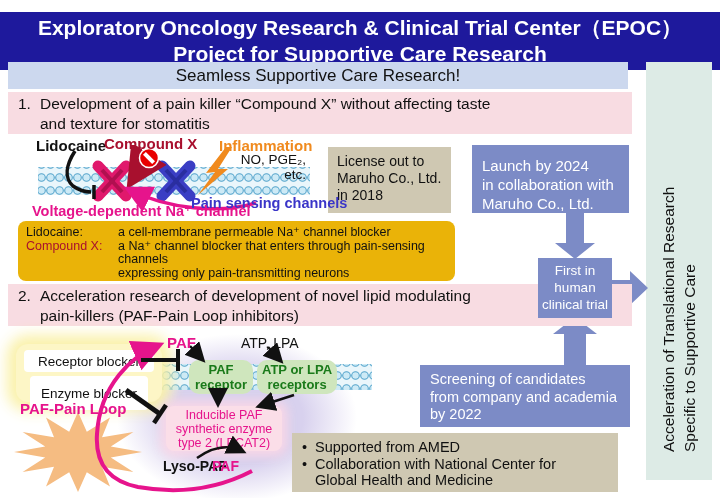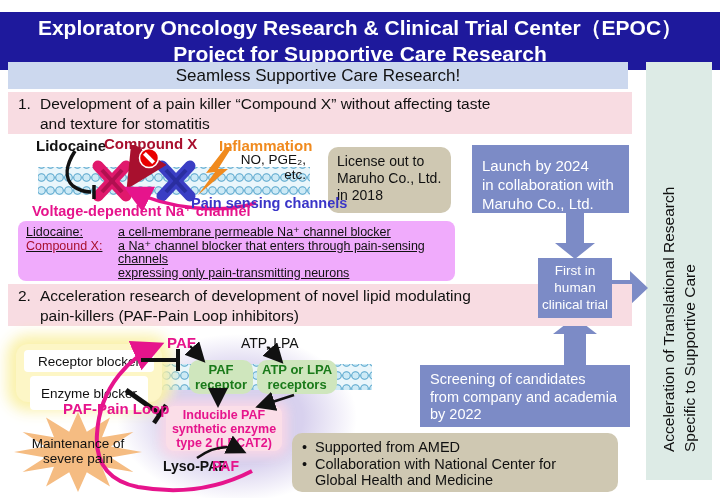--- a/index.html
+++ b/index.html
@@ -32,57 +32,57 @@
   .magenta{color:#e6148c;} .crimson{color:#a8102e;} .orangetxt{color:#f08a1e;} .bluetxt{color:#3a35c8;}
 
   #lidocaine{left:36px;top:137px;}
   #compound-x{left:104px;top:135px;}
   #inflammation{left:219px;top:137px;}
   #mediators{left:228px;top:152px;width:78px;text-align:right;font-size:13.5px;line-height:15px;white-space:normal;}
   #pain-channels{left:191px;top:195px;font-size:14.5px;}
   #na-channel{left:32px;top:203px;font-size:14.5px;}
 
   
-  .tanbox{position:absolute;background:#cfc8b2;border-radius:10px;z-index:2;box-sizing:border-box;}
+  .tanbox{position:absolute;background:#cfc8b2;border-radius:0;z-index:2;box-sizing:border-box;}
   .bluebox{position:absolute;background:#7c8bc6;color:#fff;z-index:2;box-sizing:border-box;}
   #license{left:328px;top:147px;width:123px;height:66px;padding:6px 9px;font-size:14px;line-height:17px;}
   #launch{left:472px;top:145px;width:157px;height:68px;padding:11px 10px;font-size:15px;line-height:19px;}
   #first{left:538px;top:258px;width:74px;height:60px;text-align:center;font-size:13.5px;line-height:17px;padding-top:4px;}
   #screening{left:420px;top:365px;width:210px;height:62px;padding:6px 10px;font-size:14.5px;line-height:17.5px;}
   #amed{left:292px;top:433px;width:326px;height:59px;padding:6px 10px;font-size:14.5px;line-height:16.5px;}
   .bullet-row{display:flex;}
   .bullet-row .bu{flex:0 0 13px;}
   .bullet-row .bt{width:280px;}
 
-  #key-box{position:absolute;left:18px;top:221px;width:437px;height:60px;background:#f0abfc;border-radius:8px;
-    z-index:2;box-sizing:border-box;padding:5px 8px;font-size:12.5px;line-height:13.5px;text-decoration:underline;}
+  #key-box{position:absolute;left:18px;top:221px;width:437px;height:60px;background:#eab308;border-radius:8px;
+    z-index:2;box-sizing:border-box;padding:5px 8px;font-size:12.5px;line-height:13.5px;}
   .key-row{display:flex;}
   .key-term{flex:0 0 92px;}
   .key-desc{flex:1;}
 
   
   #blockers{position:absolute;left:16px;top:344px;width:146px;height:58px;background:#fdf6c6;border-radius:12px;
     box-shadow:0 0 14px 9px rgba(250,240,165,.95);z-index:2;}
   .blocker{position:absolute;background:#fff;border-radius:4px;display:flex;align-items:center;justify-content:center;
     font-size:13.5px;}
   #receptor-blocker{left:8px;top:6px;width:130px;height:22px;}
   #enzyme-blocker{left:14px;top:32px;width:118px;height:34px;}
 
   .greenbox{position:absolute;background:#cfe6bd;border-radius:10px;z-index:2;color:#1a7a1a;font-weight:bold;
     font-size:13px;line-height:15px;text-align:center;display:flex;flex-direction:column;justify-content:center;}
   #paf-receptor{left:189px;top:360px;width:64px;height:34px;}
   #atp-receptor{left:257px;top:360px;width:80px;height:34px;}
 
   #lpcat2{position:absolute;left:166px;top:406px;width:116px;height:45px;background:#fbdee8;border-radius:8px;
     box-shadow:0 0 10px 6px rgba(250,215,230,.85);z-index:2;color:#e6148c;font-size:12.5px;line-height:14px;
-    text-align:center;display:flex;flex-direction:column;justify-content:center;font-weight:bold;}
+    text-align:center;display:flex;flex-direction:column;justify-content:center;font-weight:normal;}
 
   #paf-top{left:167px;top:334px;}
   #atp-lpa{left:241px;top:335px;font-size:14px;}
-  #paf-pain-loop{left:20px;top:400px;margin-left:43px;}
+  #paf-pain-loop{left:20px;top:400px;}
   #lyso-paf{left:163px;top:458px;font-size:14px;font-weight:bold;}
   #paf-bottom{left:212px;top:458px;font-size:14px;}
   #starburst-text{left:18px;top:437px;width:120px;text-align:center;font-size:13.5px;line-height:14.5px;white-space:normal;}
 
   
   .art{position:absolute;pointer-events:none;}
   #s1-art{left:28px;top:145px;z-index:1;}
   #s2-bg{left:0;top:330px;z-index:1;}
   #s2-fg{left:0;top:330px;z-index:3;}
   #flow-art{left:0;top:0;z-index:1;}
@@ -254,24 +254,20 @@
     <path d="M190,16 L202,29" stroke="#111" stroke-width="2.5" fill="none" marker-end="url(#ah-blk)"></path>
     <path d="M268,17 L280,30" stroke="#111" stroke-width="2.5" fill="none" marker-end="url(#ah-blk)"></path>
     <path d="M218,63 L218,73" stroke="#111" stroke-width="2.5" fill="none" marker-end="url(#ah-blk)"></path>
     <path d="M294,65 L260,76" stroke="#111" stroke-width="2.5" fill="none" marker-end="url(#ah-blk)"></path>
     <path d="M197,128 Q221,111 242,121" stroke="#111" stroke-width="2.5" fill="none" marker-end="url(#ah-blk)"></path>
   </svg>
 
   <div class="lbl b magenta" id="paf-top">PAF</div>
   <div class="lbl" id="atp-lpa">ATP, LPA</div>
   <div class="lbl b magenta" id="paf-pain-loop">PAF-Pain Loop</div>
-  <div class="lbl" id="starburst-text">
-    <div>Maintenance of</div>
-    <div>severe pain</div>
-  </div>
   <div class="lbl" id="lyso-paf">Lyso-PAF</div>
   <div class="lbl b magenta" id="paf-bottom">PAF</div>
 
   <svg id="flow-art" class="art" width="720" height="498" viewBox="0 0 720 498">
     <polygon fill="#7c8bc6" points="566,213 584,213 584,243 595,243 575,259 555,243 566,243"></polygon>
     <polygon fill="#7c8bc6" points="564,365 564,334 553,334 575,317 597,334 586,334 586,365"></polygon>
     <polygon fill="#7c8bc6" points="611,280 630,280 630,271 648,288 630,305 630,296 611,296"></polygon>
   </svg>
 
   <div class="bluebox" id="first">

